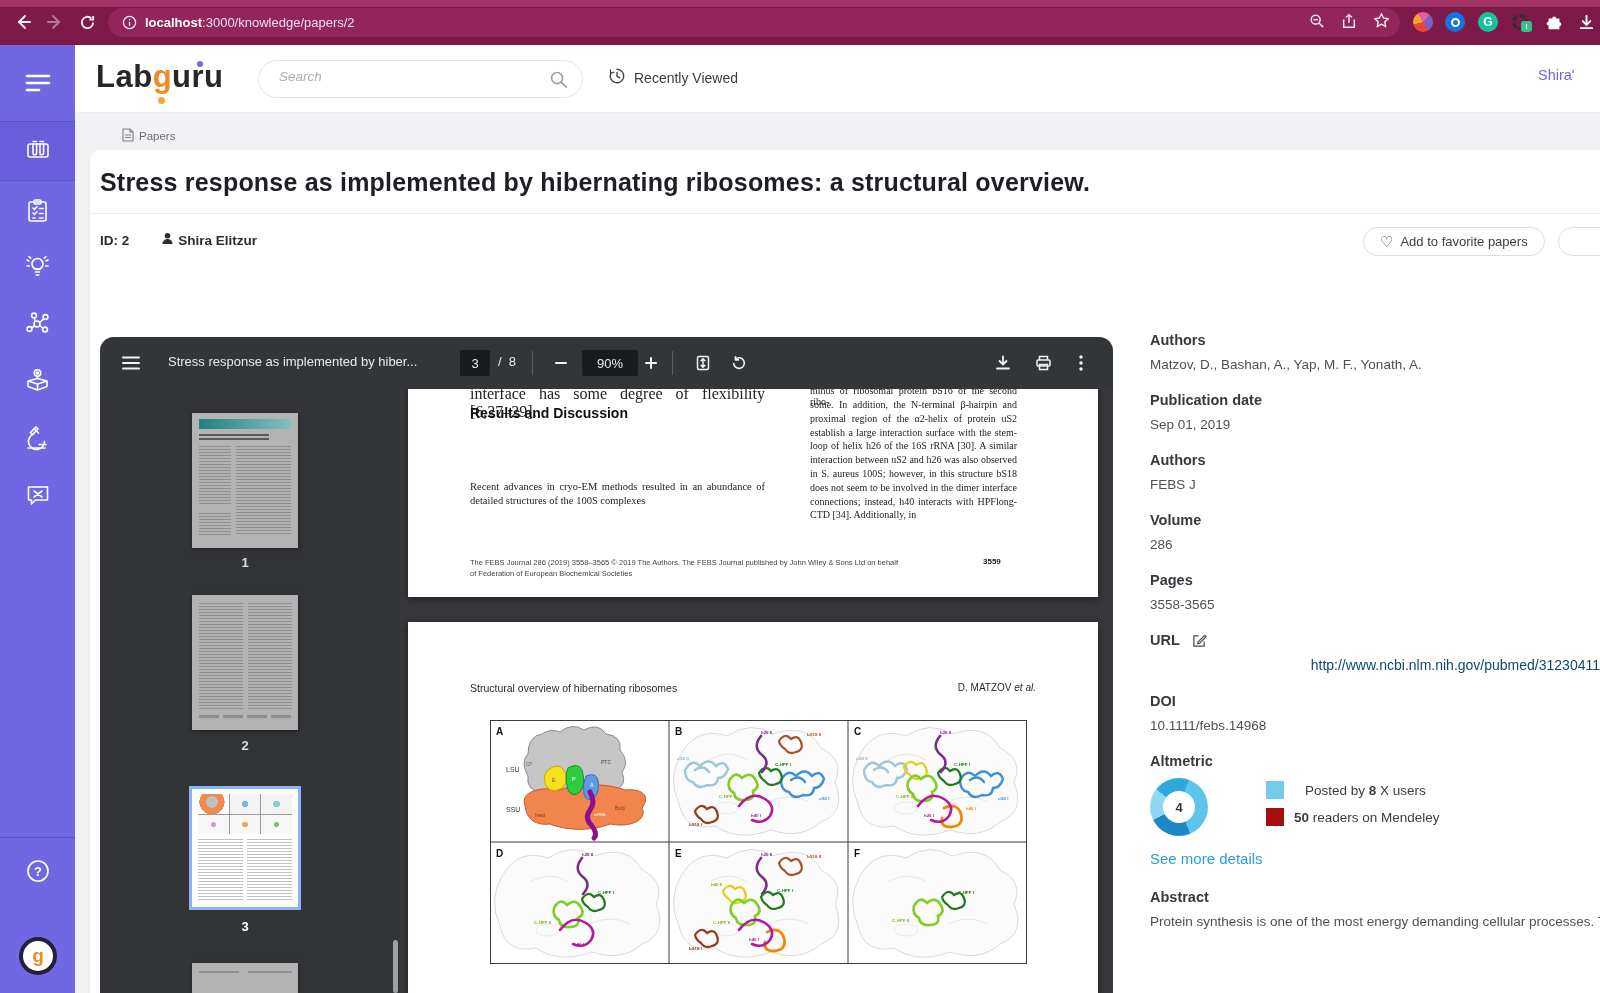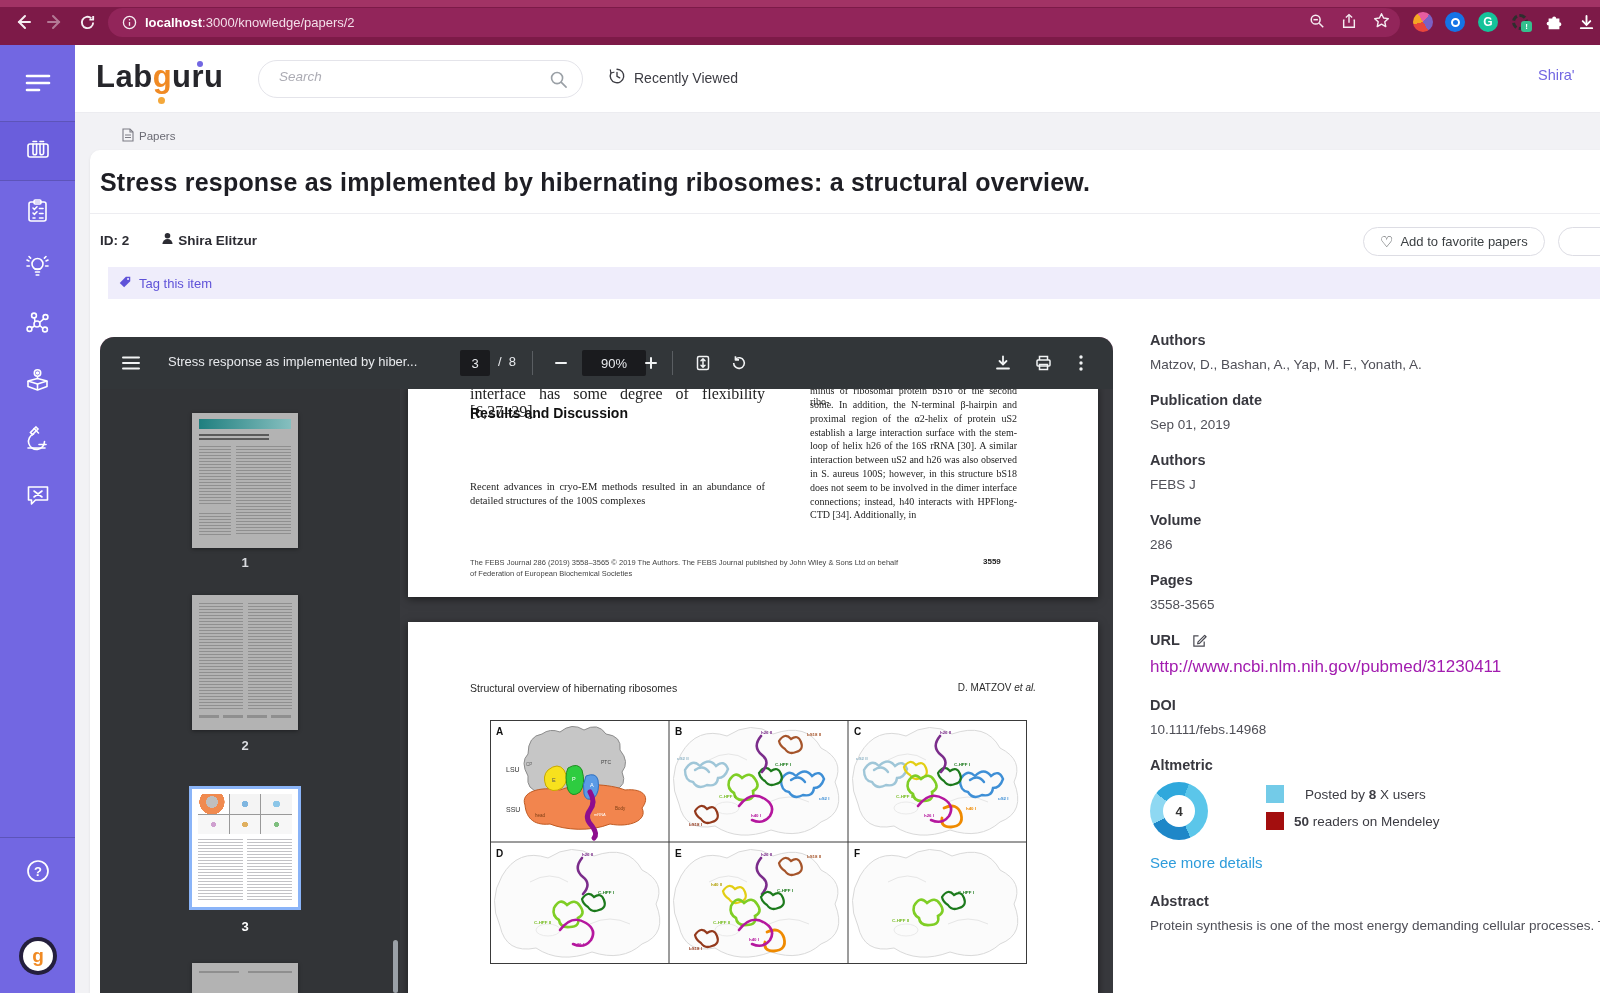--- a/index.html
+++ b/index.html
@@ -70,21 +70,21 @@
   .pdf-serif { font-family:"Liberation Serif", serif; text-align:justify; }
   #pgA { top:-4px; height:212px; }
   #pgB { top:233px; height:375px; }
   .col-l { left:62px; width:295px; }
   .col-r { left:402px; width:207px; }
 
   
   #details { position:absolute; left:1150px; top:332px; width:450px; }
   .f-label { font-size:14.5px; font-weight:700; color:#38383F; margin-bottom:9px; }
   .f-value { font-size:13.5px; color:#4F4F57; margin-bottom:20px; }
-  .f-link { font-size:17px; color:#a21caf; margin-bottom:20px; }
+  .f-link { font-size:14px; color:#0c4a6e; margin-bottom:20px;text-align:right; }
   #url-row { display:flex; align-items:center; gap:12px; }
   #altm { display:flex; align-items:flex-start; margin:4px 0 10px 0; }
   #donut { width:58px; height:58px; border-radius:50%; background:conic-gradient(from 20deg,#5BC6EA 0 38%,#1E87C8 38% 62%,#8ED8F2 62% 80%,#2FA8DC 80% 100%); display:flex; align-items:center; justify-content:center; }
   #donut .hole { width:32px; height:32px; border-radius:50%; background:#fff; display:flex; align-items:center; justify-content:center; font-size:13px; font-weight:700; color:#333; }
   .leg-row { display:flex; align-items:center; font-size:13.5px; color:#3C3C43; margin-bottom:9px; }
   .leg-sq { width:18px; height:18px; margin-right:10px; flex:none; }
   #seemore { font-size:15px; color:#2D9CDB; margin:14px 0 22px 0; }
   #abstract-text { font-size:13.5px; color:#4F4F57; white-space:nowrap; }
 </style>
 </head>
@@ -290,45 +290,38 @@
             <path d="M1.5 13 a5.5 5.5 0 0 1 11 0 Z"></path>
           </svg></span>
       <span>Shira Elitzur</span>
     </span>
   </div>
   <div class="pill-btn" id="fav-btn">
     <span style="font-size:15px;line-height:1">♡</span>
     <span>Add to favorite papers</span>
   </div>
   <div class="pill-btn" id="more-btn"></div>
-  <div id="tagband">
-    <span><svg width="14" height="14" viewBox="0 0 16 16" fill="#5F52D8">
-          <path d="M2 9 L9 2 H14 V7 L7 14 Z"></path>
-          <circle cx="11.5" cy="4.5" r="1.2" fill="#EFEDFB"></circle>
-        </svg></span>
-    <span>Tag this item</span>
-  </div>
 
   <div id="viewer">
     <div id="vtoolbar">
       <div class="vt-btn" style="left:18px">
         <svg width="18" height="14" viewBox="0 0 18 14" stroke="#F1F3F4" stroke-width="2" stroke-linecap="round">
             <path d="M1 1.5 H17 M1 7 H17 M1 12.5 H17"></path>
           </svg>
       </div>
       <div id="vt-title">Stress response as implemented by hiber...</div>
       <div class="vt-box" style="left:360px;width:30px">3</div>
       <div style="position:absolute;left:398px;top:17px;font-size:13px"><span>/</span>&nbsp;&nbsp;<span>8</span></div>
       <div class="vt-sep" style="left:432px"></div>
       <div class="vt-btn" style="left:448px">
         <svg width="14" height="14" viewBox="0 0 14 14" stroke="#F1F3F4" stroke-width="2" stroke-linecap="round">
             <path d="M2 7 H12"></path>
           </svg>
       </div>
-      <div class="vt-box" style="left:482px;width:64px">90%</div>
+      <div class="vt-box" style="left:482px;width:56px">90%</div>
       <div class="vt-btn" style="left:538px">
         <svg width="14" height="14" viewBox="0 0 14 14" stroke="#F1F3F4" stroke-width="2" stroke-linecap="round">
             <path d="M2 7 H12 M7 2 V12"></path>
           </svg>
       </div>
       <div class="vt-sep" style="left:572px"></div>
       <div class="vt-btn" style="left:590px">
         <svg width="16" height="16" viewBox="0 0 16 16" fill="none" stroke="#F1F3F4" stroke-width="1.5">
             <rect x="2.5" y="1.5" width="11" height="13" rx="1.5"></rect>
             <path d="M8 4 V12 M6 5.8 L8 3.8 L10 5.8 M6 10.2 L8 12.2 L10 10.2" stroke-linecap="round" stroke-linejoin="round"></path>

